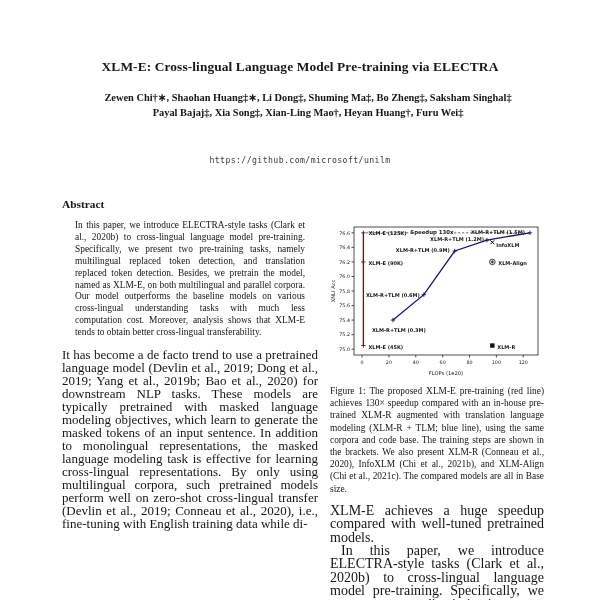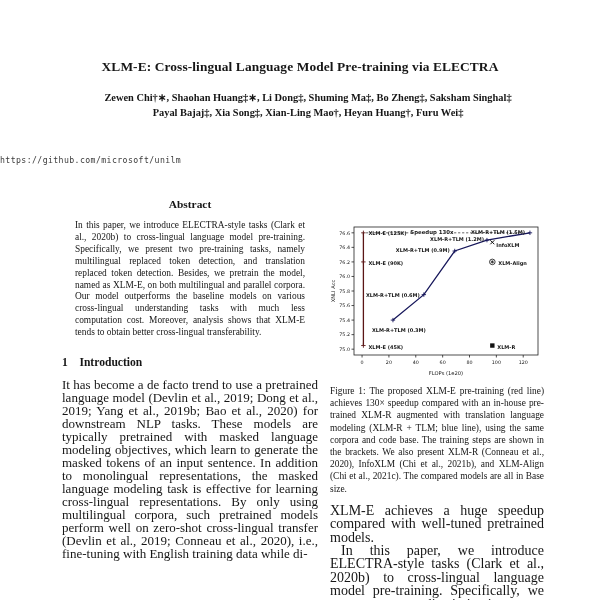--- a/index.html
+++ b/index.html
@@ -7,24 +7,24 @@
     position:relative;width:600px;height:600px;background:#ffffff;
     font-family:"Liberation Serif",serif;color:#161616;overflow:hidden;
     margin:0 auto;
   }
   .title{position:absolute;top:59px;left:30px;right:30px;text-align:center;
     font-weight:bold;font-size:13.4px;letter-spacing:.1px;}
   .authors{position:absolute;top:90px;left:38px;right:22px;text-align:center;
     font-weight:bold;font-size:10.4px;line-height:15px;}
   .affils{position:absolute;top:123px;left:0;right:0;text-align:center;
     font-size:10px;line-height:14.5px;}
-  .url{position:absolute;top:155px;left:0;right:0;text-align:left;
+  .url{position:absolute;top:155px;left:0;right:0;text-align:center;
     font-family:"DejaVu Sans Mono",monospace;font-size:8.2px;letter-spacing:.4px;color:#3a3a3a;}
   .col-left{position:absolute;left:62px;top:198px;width:256px;}
-  .abstract-head{text-align:center;font-weight:bold;font-size:11.4px;margin:0 0 10px 0;}
+  .abstract-head{font-weight:bold;font-size:11.4px;margin:0 0 10px 0;}
   .abstract-body{padding:0 13px;font-size:9.4px;line-height:11.9px;text-align:justify;}
   .sec-head{margin-top:17px;font-weight:bold;font-size:11.6px;}
   .intro-body{margin-top:9px;font-size:13px;line-height:13px;text-align:justify;}
   .col-right{position:absolute;left:330px;top:220px;width:214px;}
   .figure{display:block;}
   .caption{margin-top:5px;font-size:9.4px;line-height:12.2px;text-align:justify;}
   .body-para{margin:0;font-size:14px;line-height:13.4px;text-align:justify;}
   .body-para.first{margin-top:9px;}
   .indent{text-indent:11px;}
 </style>
@@ -39,21 +39,20 @@
     <div>Zewen Chi†∗, Shaohan Huang‡∗, Li Dong‡, Shuming Ma‡, Bo Zheng‡, Saksham Singhal‡</div>
     <div>Payal Bajaj‡, Xia Song‡, Xian-Ling Mao†, Heyan Huang†, Furu Wei‡</div>
   </div>
 
 
   <div class="url">https://github.com/microsoft/unilm</div>
 
   <div class="col-left">
     <div class="abstract-head">Abstract</div>
     <div class="abstract-body">In this paper, we introduce ELECTRA-style tasks (Clark et al., 2020b) to cross-lingual language model pre-training. Specifically, we present two pre-training tasks, namely multilingual replaced token detection, and translation replaced token detection. Besides, we pretrain the model, named as XLM-E, on both multilingual and parallel corpora. Our model outperforms the baseline models on various cross-lingual understanding tasks with much less computation cost. Moreover, analysis shows that XLM-E tends to obtain better cross-lingual transferability.</div>
-    <div class="sec-head">1 Introduction</div>
     <div class="intro-body">It has become a de facto trend to use a pretrained language model (Devlin et al., 2019; Dong et al., 2019; Yang et al., 2019b; Bao et al., 2020) for downstream NLP tasks. These models are typically pretrained with masked language modeling objectives, which learn to generate the masked tokens of an input sentence. In addition to monolingual representations, the masked language modeling task is effective for learning cross-lingual representations. By only using multilingual corpora, such pretrained models perform well on zero-shot cross-lingual transfer (Devlin et al., 2019; Conneau et al., 2020), i.e., fine-tuning with English training data while di-</div>
   </div>
 
   <div class="col-right">
     <svg class="figure" width="214" height="160" viewBox="0 0 214 160" xmlns="http://www.w3.org/2000/svg">
         <rect x="24" y="7" width="184" height="128" fill="none" stroke="#222222" stroke-width="0.8"></rect>
         <line x1="32.058394160583944" y1="135" x2="32.058394160583944" y2="137.5" stroke="#222222" stroke-width="0.8"></line>
         <text x="32.058394160583944" y="144" text-anchor="middle" font-size="4.8" font-family="DejaVu Sans, sans-serif" fill="#161616">0</text>
         <line x1="58.91970802919708" y1="135" x2="58.91970802919708" y2="137.5" stroke="#222222" stroke-width="0.8"></line>
         <text x="58.91970802919708" y="144" text-anchor="middle" font-size="4.8" font-family="DejaVu Sans, sans-serif" fill="#161616">20</text>

